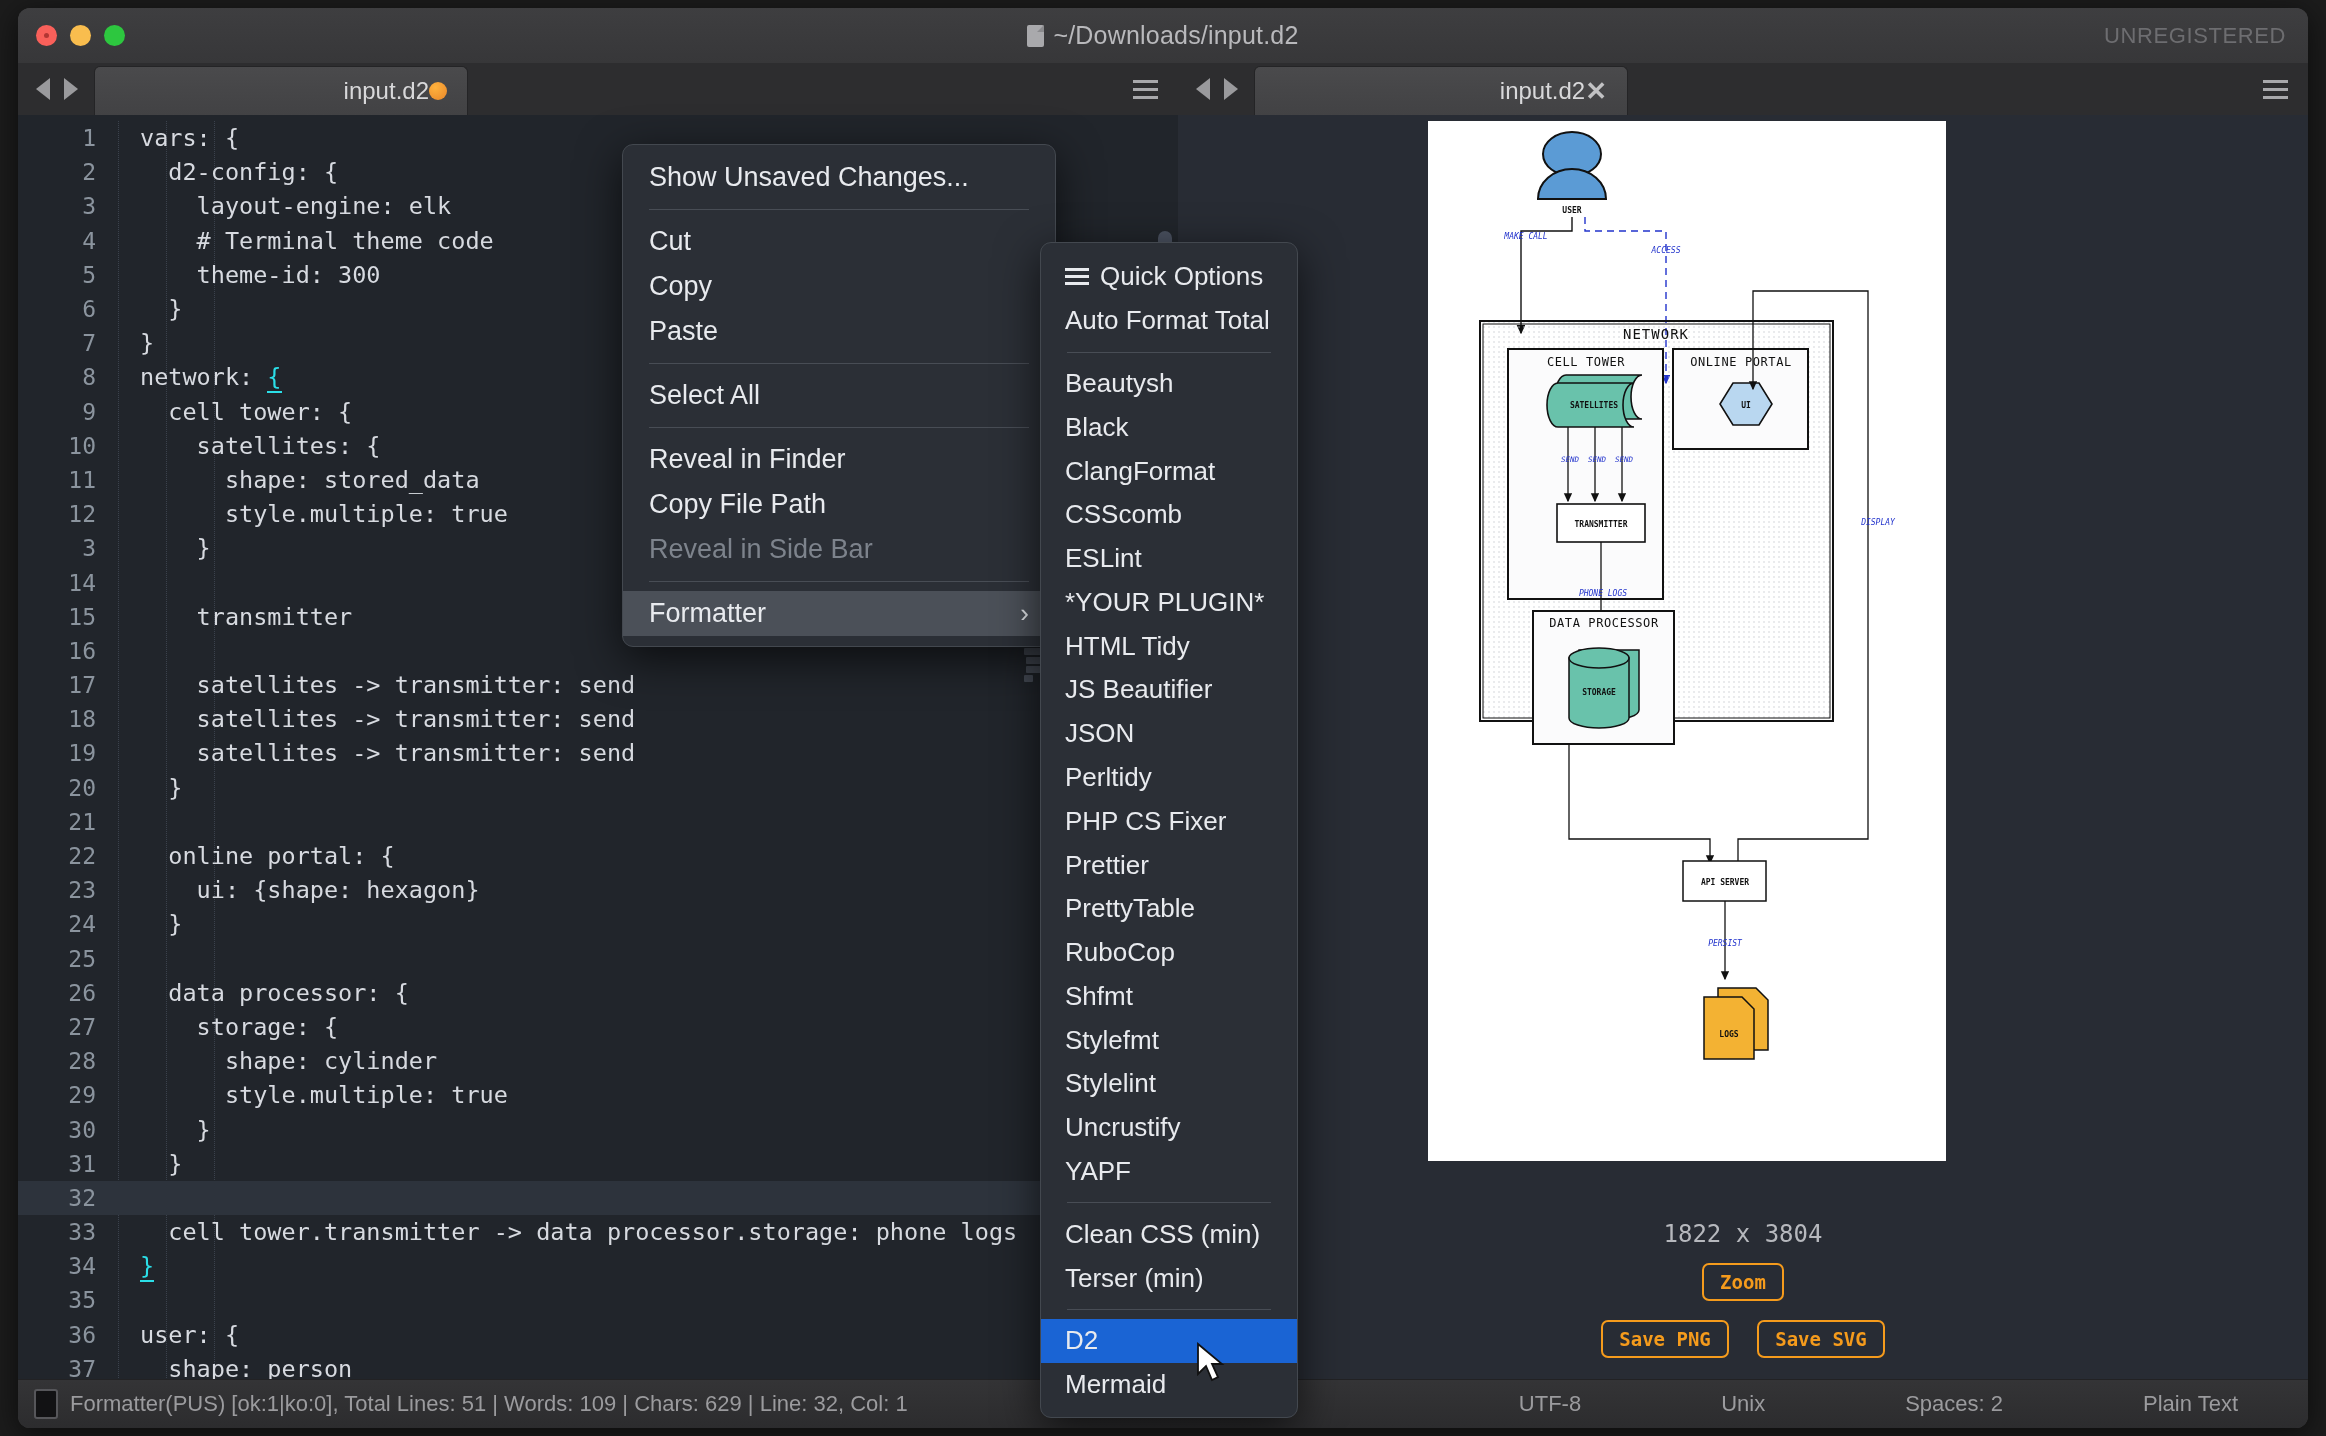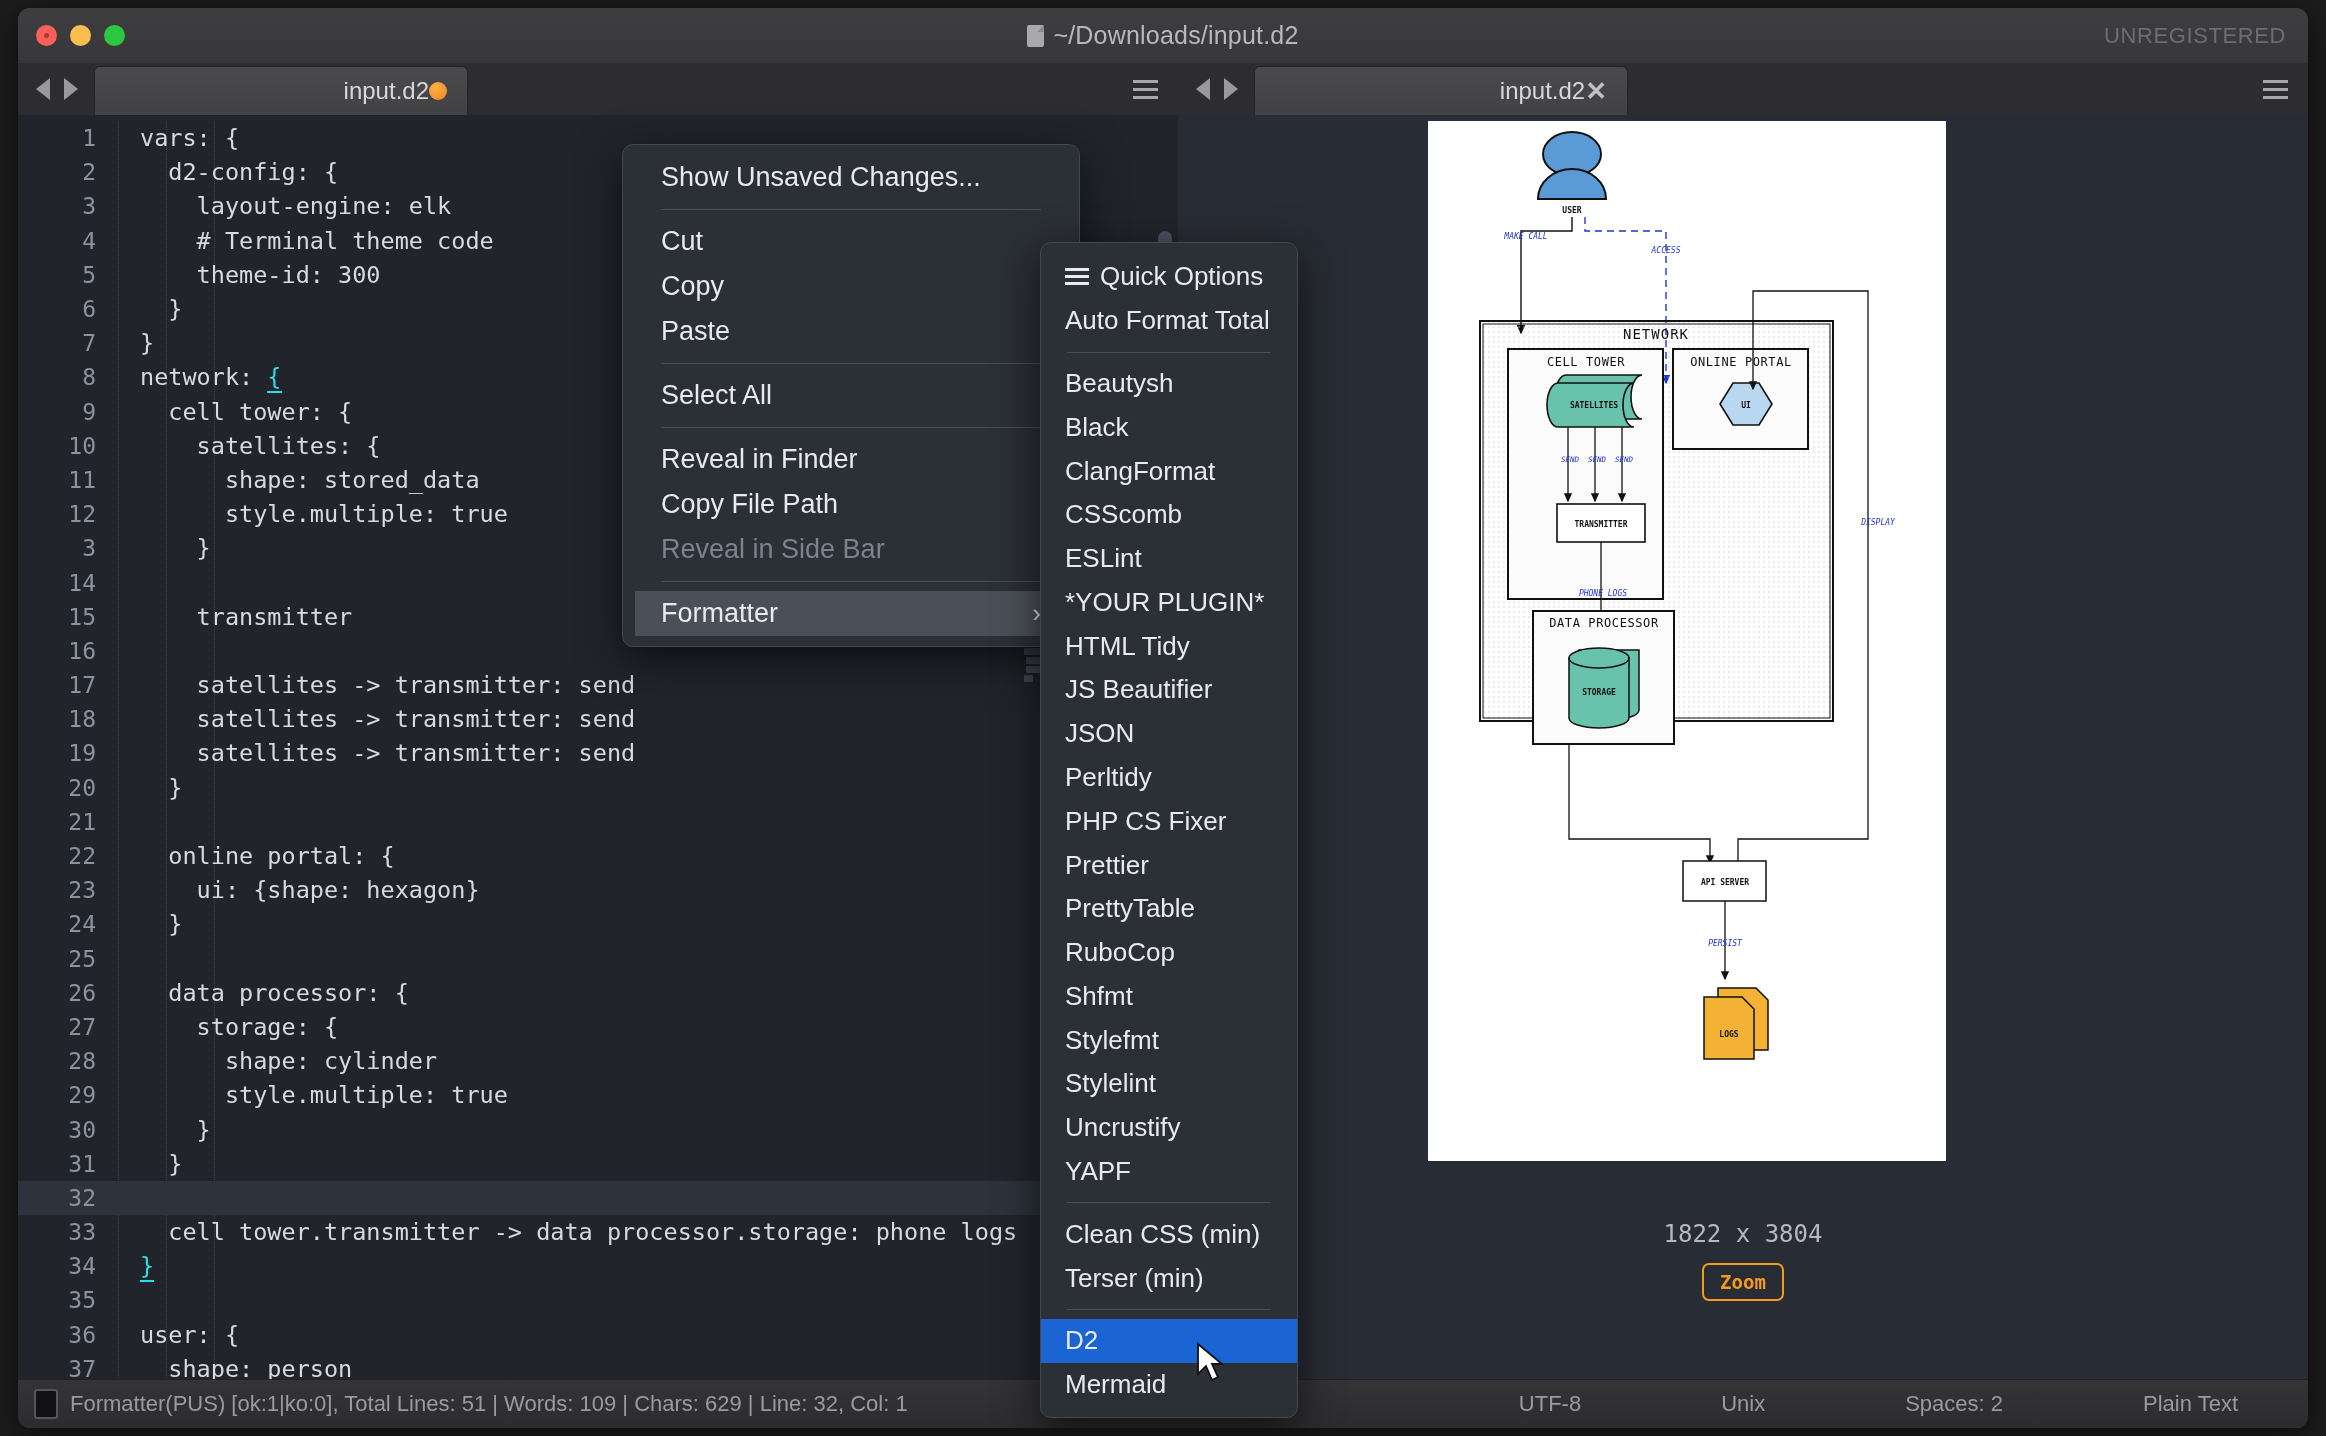--- a/index.html
+++ b/index.html
@@ -178,21 +178,21 @@
   .zoom-row { position:absolute; left:0; right:0; top:1148px; text-align:center; }
   .save-row { position:absolute; left:0; right:0; top:1205px; text-align:center; }
   .save-row .btn { margin: 0 12px; }
   
   .menu {
     position: absolute;
     background: #2b2f36;
     border: 1px solid #43484f;
     border-radius: 11px;
     box-shadow: 0 12px 44px rgba(0,0,0,.65);
-    padding: 10px 12px;
+    padding: 10px 0;
     z-index: 40;
   }
   .menu#ctx-menu { left: 604px; top: 136px; width: 432px; }
   .menu#sub-menu { left: 1022px; top: 234px; width: 256px; padding: 12px 0 10px; }
   .mi {
     color: #e8eaee; font-size: 27px;
     padding: 7px 26px; white-space: nowrap;
     display: flex; align-items: center;
   }
   #sub-menu .mi { font-size: 26px; padding: 6.4px 24px; }
@@ -585,20 +585,24 @@
           <path d="M276,876 h38 l12,12 v50 h-50 z" fill="#f3b233" stroke="#111" stroke-width="1.5"></path>
           <text x="301" y="916" font-size="8" font-weight="bold" text-anchor="middle" font-family="'DejaVu Sans Mono',monospace" fill="#111">LOGS</text>
         </g>
       </svg>
     </div>
 
     <div class="dims">1822 x 3804</div>
     <div class="zoom-row">
       <span class="btn">Zoom</span>
     </div>
+    <div class="save-row">
+      <span class="btn">Save PNG</span>
+      <span class="btn">Save SVG</span>
+    </div>
   </div>
 
   <div class="menu" id="ctx-menu">
       <div class="mi">
         <span>Show Unsaved Changes...</span>
       </div>
       <div class="sep"></div>
       <div class="mi">
         <span>Cut</span>
       </div>

